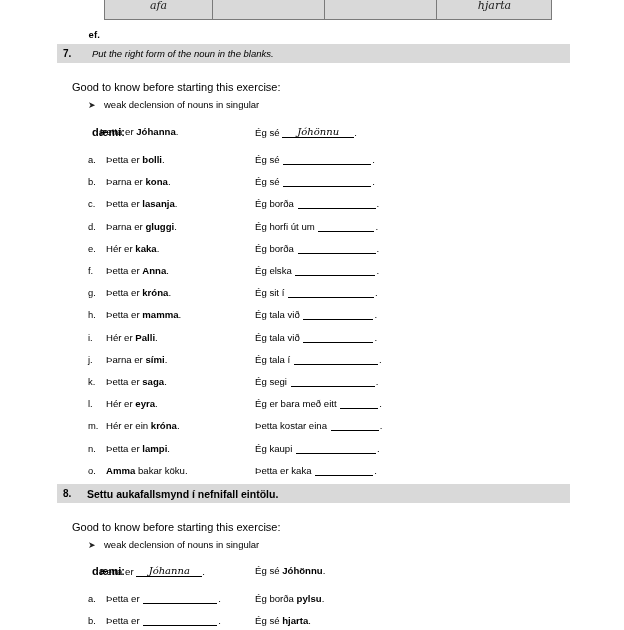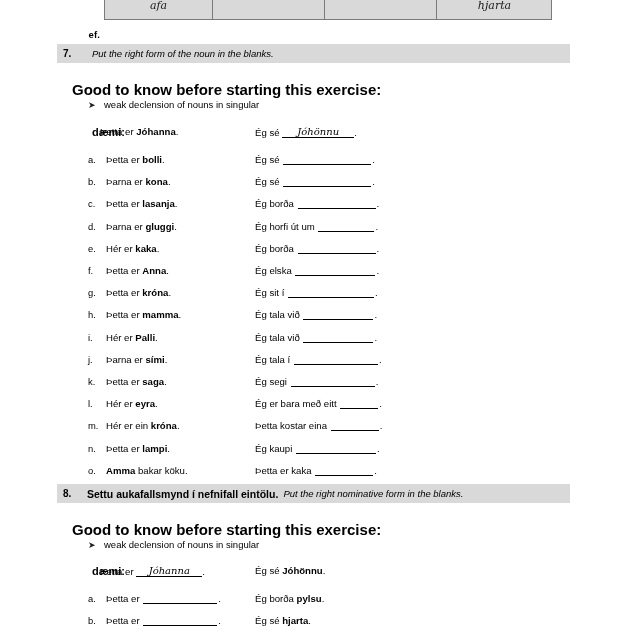--- a/index.html
+++ b/index.html
@@ -90,22 +90,22 @@
     font-size: 9.5px;
     font-style: italic;
     margin-left: 5px;
     white-space: nowrap;
   }
 
   
   .gtk-title {
     position: absolute;
     left: 72px;
-    font-size: 15px;
-    font-weight: bold;
+    font-size: 11px;
+    font-weight: normal;
     white-space: nowrap;
   }
   .gtk-item {
     position: absolute;
     left: 88px;
     font-size: 9.5px;
     white-space: nowrap;
     display: flex;
     align-items: baseline;
   }
@@ -274,21 +274,20 @@
     <div class="ex-row" style="top: 464.8px;">
       <span class="letter">o.</span>
       <span class="left-txt"><b>Amma</b> bakar köku.</span>
       <span class="right-txt">Þetta er kaka <span class="blank" style="width: 58px;">&nbsp;</span>.</span>
     </div>
   </div>
 
 <div class="sec-bar" style="top:484px;">
   <span class="sec-num">8.</span>
   <span class="sec-title">Settu aukafallsmynd í nefnifall eintölu.</span>
-  <span class="sec-sub">Put the right nominative form in the blanks.</span>
 </div>
 
 <div class="gtk-title" style="top:521px;">Good to know before starting this exercise:</div>
 <div class="gtk-item" style="top:539px;">
   <span class="gtk-bullet">➤</span>
   <span>weak declension of nouns in singular</span>
 </div>
 
 <div class="ex-row dm" style="top:565px;">
   <span class="lbl">dæmi:</span>

